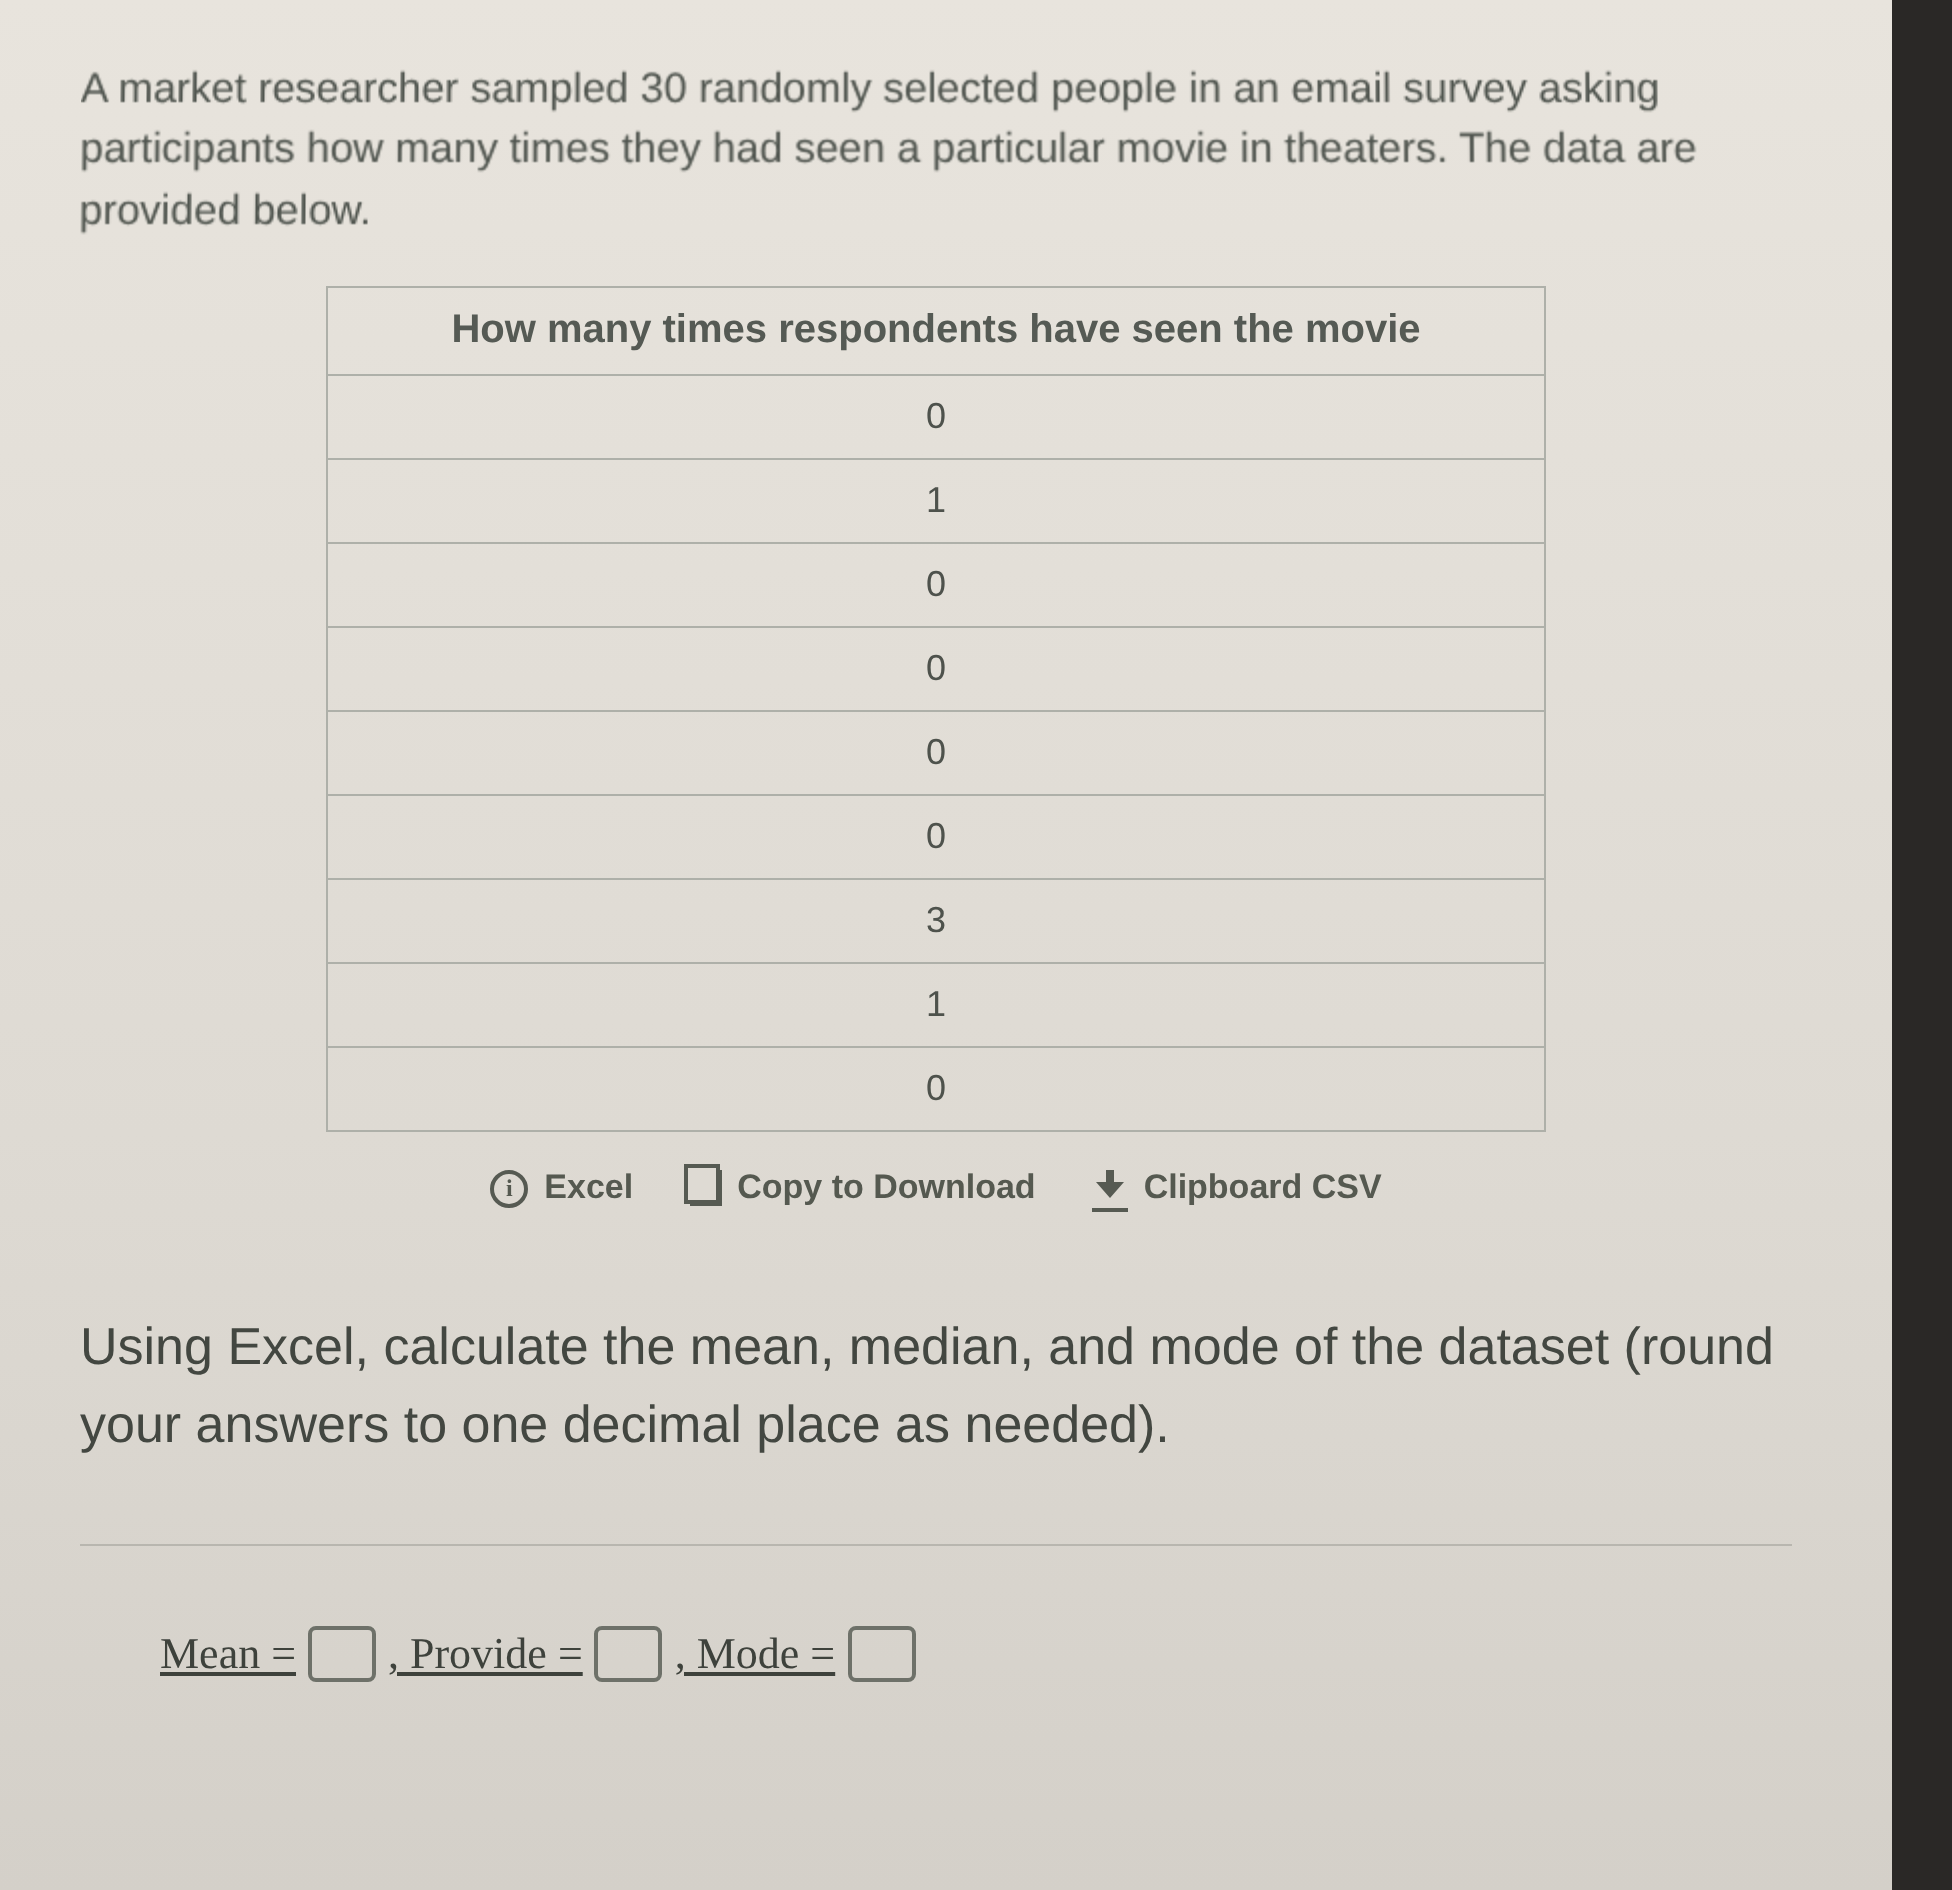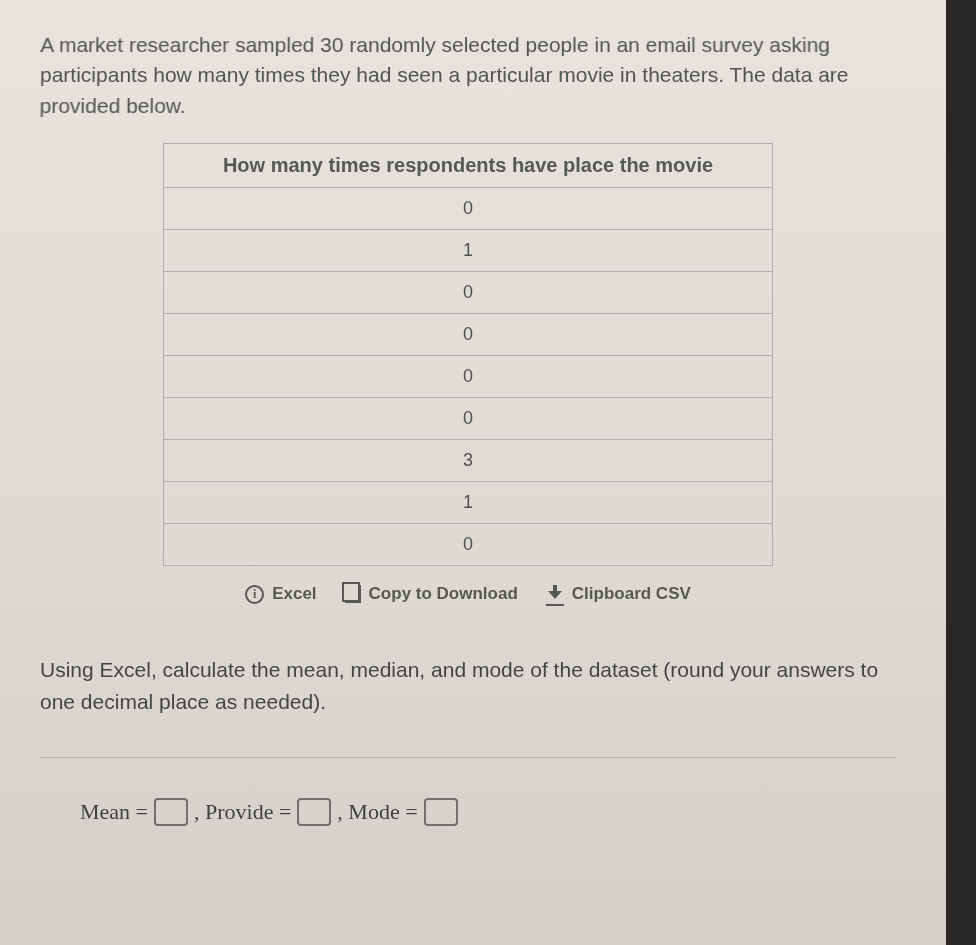--- a/index.html
+++ b/index.html
@@ -112,21 +112,21 @@
     border-right: 7px solid transparent;
     border-top: 8px solid #565a52;
   }
   .icon-download-bar {
     position: absolute;
     left: 0; bottom: -3px;
     width: 18px; height: 2px;
     background: #565a52;
   }
   .instruction-2 {
-    font-size: 21px;
+    font-size: 26px;
     line-height: 1.5;
     color: #434741;
     margin-bottom: 40px;
   }
   .answer-label {
     font-size: 21px;
     color: #434741;
     margin-bottom: 20px;
     padding-bottom: 22px;
   }
@@ -135,41 +135,42 @@
     padding-top: 40px;
   }
   .answer-row {
     display: flex;
     align-items: center;
     gap: 6px;
     font-family: "Times New Roman", serif;
     font-size: 22px;
     color: #3e423c;
     margin-left: 40px;
+    text-decoration: underline;
   }
   .answer-box {
     width: 34px;
     height: 28px;
     border: 2px solid #6e7169;
     border-radius: 4px;
     background: transparent;
     display: inline-block;
   }
 </style>
 </head>
 <body>
 
 <div class="screen">
 
   <div class="problem-text">A market researcher sampled 30 randomly selected people in an email survey asking participants how many times they had seen a particular movie in theaters. The data are provided below.</div>
 
   <table class="data-table">
     <thead>
       <tr>
-          <th>How many times respondents have place the movie</th>
+          <th>How many times respondents have seen the movie</th>
         </tr>
     </thead>
     <tbody>
       <tr>
           <td>0</td>
         </tr>
       <tr>
           <td>1</td>
         </tr>
       <tr>

